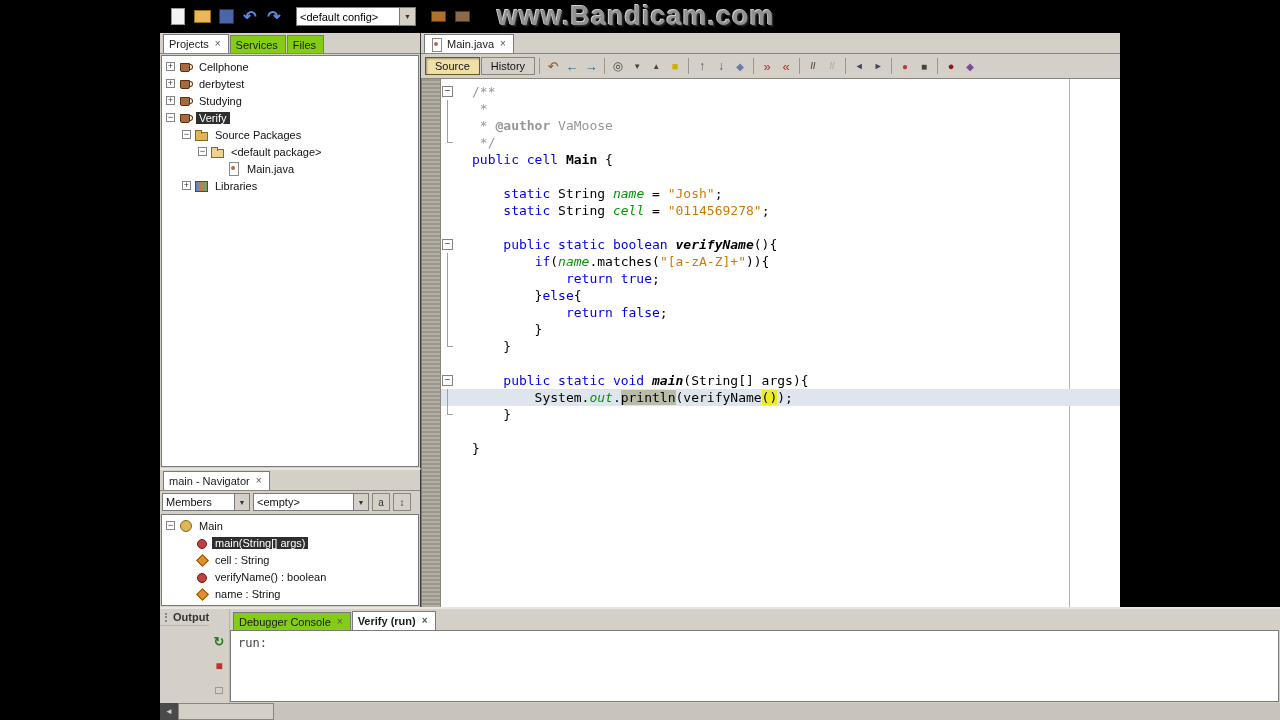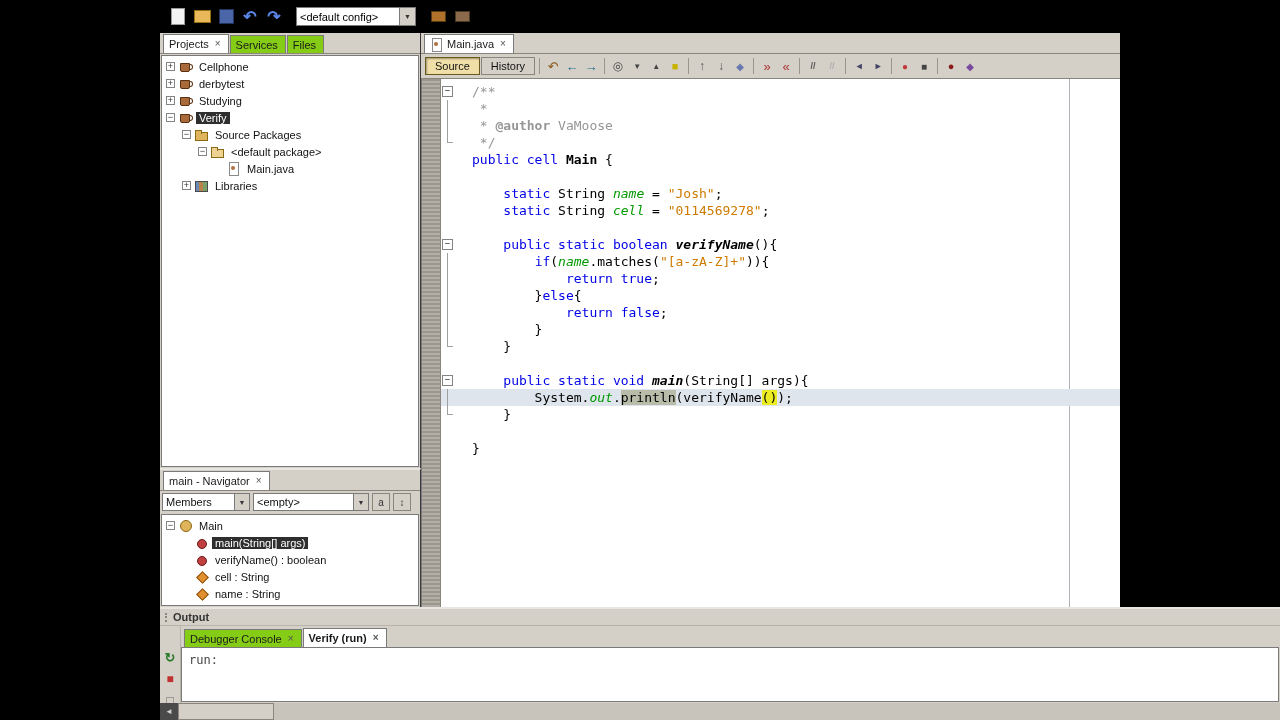--- a/index.html
+++ b/index.html
@@ -136,21 +136,21 @@
   .tok-f{color:#009900;font-style:italic;}
   .tok-c{color:#969696;}
   .tok-cb{color:#969696;font-weight:bold;}
   .tok-cls{color:#000;font-weight:bold;}
   .tok-mi{color:#000;font-weight:bold;font-style:italic;}
   .tok-sel{color:#000;background:#b9bca9;margin-top:48px;}
   .tok-yhl{color:#000;background:#ecec22;}
 
   
   .output-panel{position:absolute;left:160px;top:607px;width:1120px;height:96px;background:#d4d0c8;
-                border-top:2px solid #e8e6e0;display:flex;flex-direction:column;}
+                border-top:2px solid #e8e6e0;display:flex;flex-direction:row;}
   .output-header{height:17px;display:flex;align-items:center;gap:5px;font-size:11px;font-weight:bold;
                  color:#333;padding-left:5px;border-bottom:1px solid #b8b4ac;flex:none;}
   .grip{width:3px;height:9px;border-left:2px dotted #8a867e;}
   .output-body{flex:1;display:flex;overflow:hidden;}
   .output-side{width:21px;flex:none;background:#d4d0c8;border-right:1px solid #b8b4ac;
                display:flex;flex-direction:column;align-items:center;padding-top:24px;gap:7px;}
   .oico{width:17px;height:17px;display:flex;align-items:center;justify-content:center;}
   .oico.rerun::before{content:"↻";color:#2a7a2a;font-weight:bold;font-size:13px;}
   .oico.stop::before{content:"■";color:#c03030;font-size:12px;}
   .oico.clear::before{content:"□";color:#666;font-size:12px;}
@@ -182,20 +182,21 @@
       </span>
     <div class="config-combo">
       <span>&lt;default config&gt;</span>
       <span class="combo-arrow"></span>
     </div>
     <span id="toolbar-right-icons" style="display:flex;">
         <span class="tbico build-project"></span>
         <span class="tbico clean-build"></span>
       </span>
   </div>
+  <div class="watermark">www.Bandicam.com</div>
 
   <div class="projects-panel">
     <div class="panel-tabs" id="projects-tabs">
         <div class="tab active">
           <span class="tab-label">Projects</span>
           <span class="tab-close">×</span>
         </div>
         <div class="tab">
           <span class="tab-label">Services</span>
         </div>
@@ -272,27 +273,27 @@
           <span class="ico ico-class"></span>
           <span class="tree-label">Main</span>
         </div>
         <div class="tree-row selected" style="padding-left: 20px;">
           <span class="handle empty"></span>
           <span class="ico ico-method"></span>
           <span class="tree-label">main(String[] args)</span>
         </div>
         <div class="tree-row" style="padding-left: 20px;">
           <span class="handle empty"></span>
+          <span class="ico ico-field"></span>
+          <span class="tree-label">cell : String</span>
+        </div>
+        <div class="tree-row" style="padding-left: 20px;">
+          <span class="handle empty"></span>
           <span class="ico ico-method"></span>
           <span class="tree-label">verifyName() : boolean</span>
-        </div>
-        <div class="tree-row" style="padding-left: 20px;">
-          <span class="handle empty"></span>
-          <span class="ico ico-field"></span>
-          <span class="tree-label">cell : String</span>
         </div>
         <div class="tree-row" style="padding-left: 20px;">
           <span class="handle empty"></span>
           <span class="ico ico-field"></span>
           <span class="tree-label">name : String</span>
         </div>
       </div>
   </div>
 
   <div class="editor-panel">

